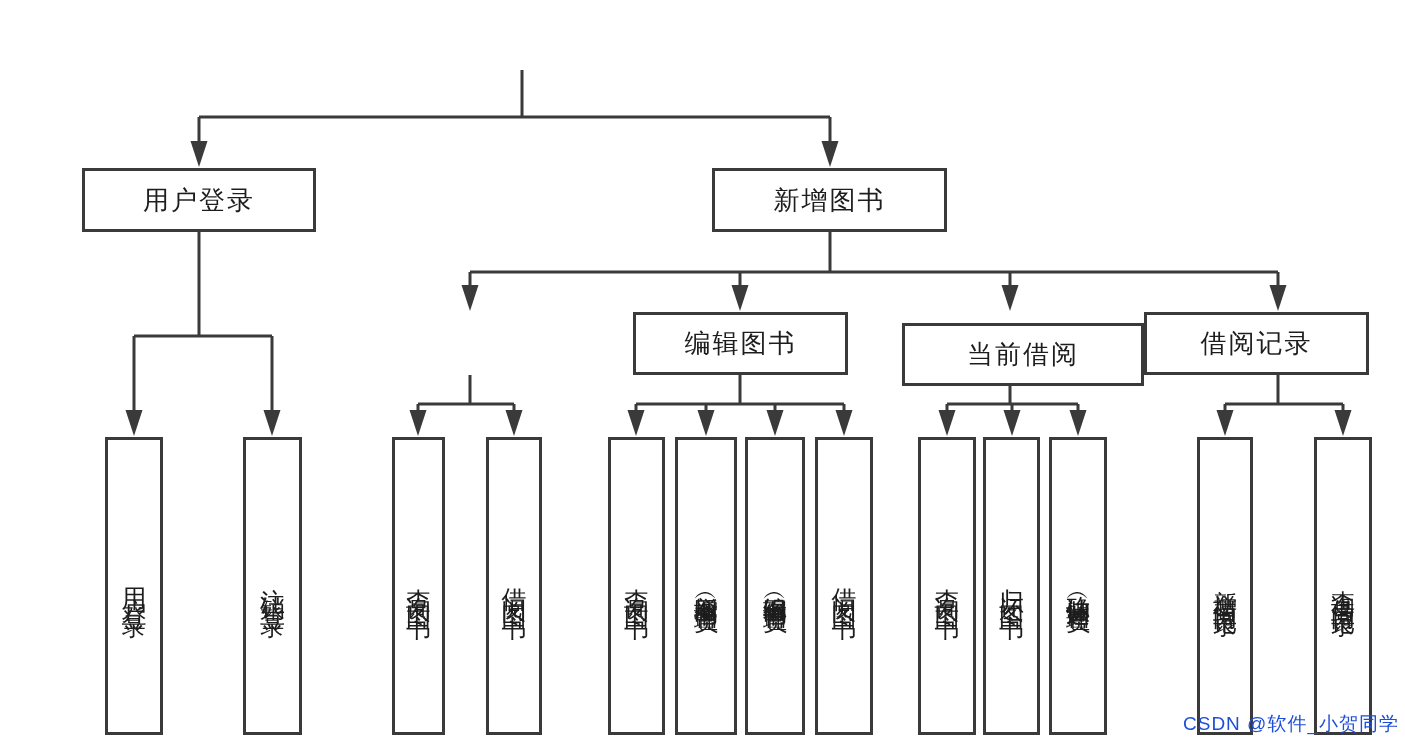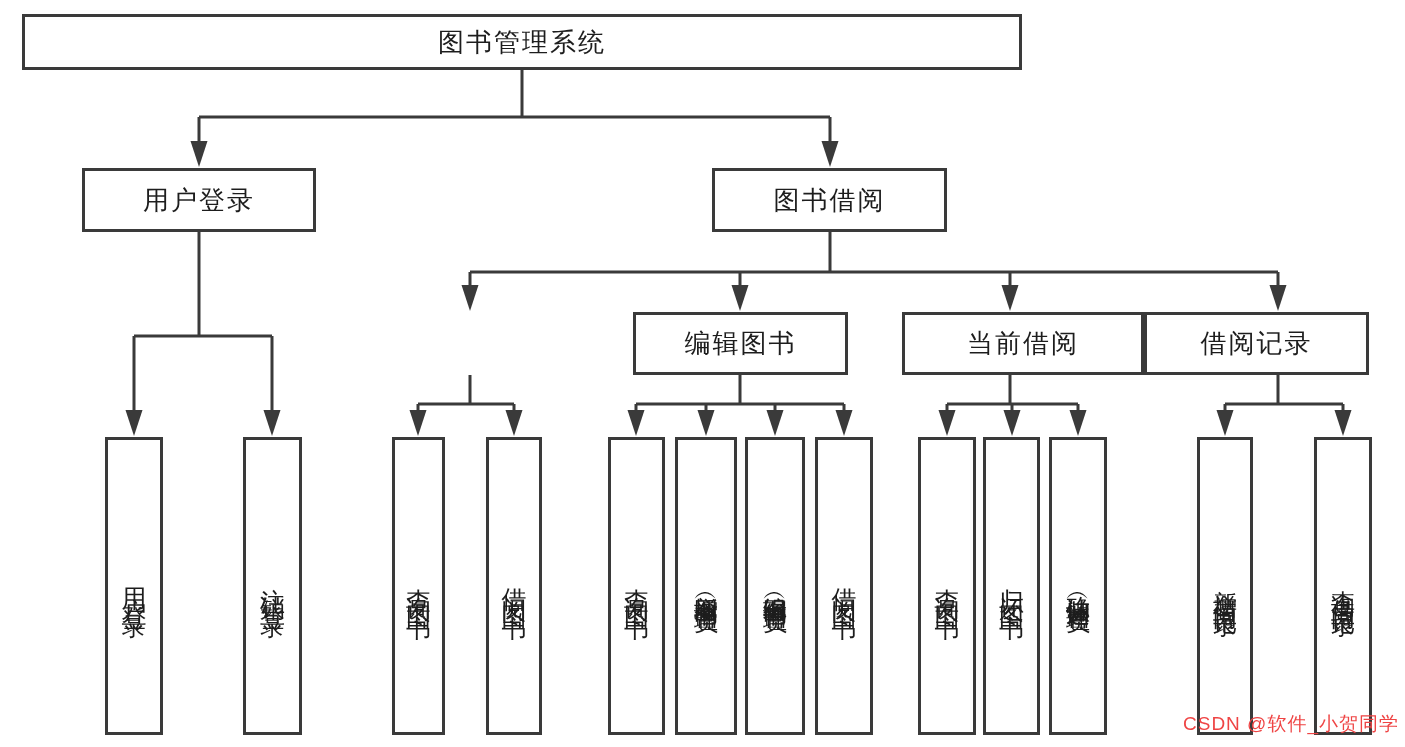--- a/index.html
+++ b/index.html
@@ -16,21 +16,21 @@
   }
   .hlabel{font-size:26px;letter-spacing:2px;white-space:nowrap;}
   .leaf .v{
     writing-mode:vertical-rl;text-orientation:mixed;
     font-size:25px;letter-spacing:9px;line-height:1;white-space:nowrap;
   }
   .leaf.mid .v{font-size:24px;letter-spacing:5px;}
   .leaf.long .v{font-size:24px;letter-spacing:2px;}
   .watermark{
     position:absolute;left:1183px;top:711px;z-index:2;
-    color:#ef4444;font-size:19px;letter-spacing:1px;white-space:nowrap;
+    color:#1d4ed8;font-size:19px;letter-spacing:1px;white-space:nowrap;
   }
 </style>
 </head>
 <body>
 
 <div class="stage">
 
   <svg class="wires" width="1405" height="747" viewBox="0 0 1405 747">
     <g stroke="#3a3a3a" stroke-width="3" fill="none">
 
@@ -64,35 +64,32 @@
       <polygon points="766.5,410 783.5,410 775,436"></polygon>
       <polygon points="835.5,410 852.5,410 844,436"></polygon>
       <polygon points="938.5,410 955.5,410 947,436"></polygon>
       <polygon points="1003.5,410 1020.5,410 1012,436"></polygon>
       <polygon points="1069.5,410 1086.5,410 1078,436"></polygon>
       <polygon points="1216.5,410 1233.5,410 1225,436"></polygon>
       <polygon points="1334.5,410 1351.5,410 1343,436"></polygon>
     </g>
   </svg>
 
-  <div class="node" style="left:22px;top:14px;width:1000px;height:56px">
-    <span class="hlabel">图书管理系统</span>
-  </div>
 
   <div class="node" style="left:82px;top:168px;width:234px;height:64px">
     <span class="hlabel">用户登录</span>
   </div>
   <div class="node" style="left:712px;top:168px;width:235px;height:64px">
-    <span class="hlabel">图书借阅</span>
+    <span class="hlabel">新增图书</span>
   </div>
 
   <div class="node" style="left:633px;top:312px;width:215px;height:63px">
     <span class="hlabel">编辑图书</span>
   </div>
-  <div class="node" style="left:902px;top:312px;width:242px;height:63px">
+  <div class="node" style="left:902px;top:323px;width:242px;height:63px">
     <span class="hlabel">当前借阅</span>
   </div>
   <div class="node" style="left:1144px;top:312px;width:225px;height:63px">
     <span class="hlabel">借阅记录</span>
   </div>
 
   <div class="node leaf" style="left:105px;top:437px;width:58px;height:298px">
     <span class="v">用户登录</span>
   </div>
   <div class="node leaf" style="left:243px;top:437px;width:59px;height:298px">

